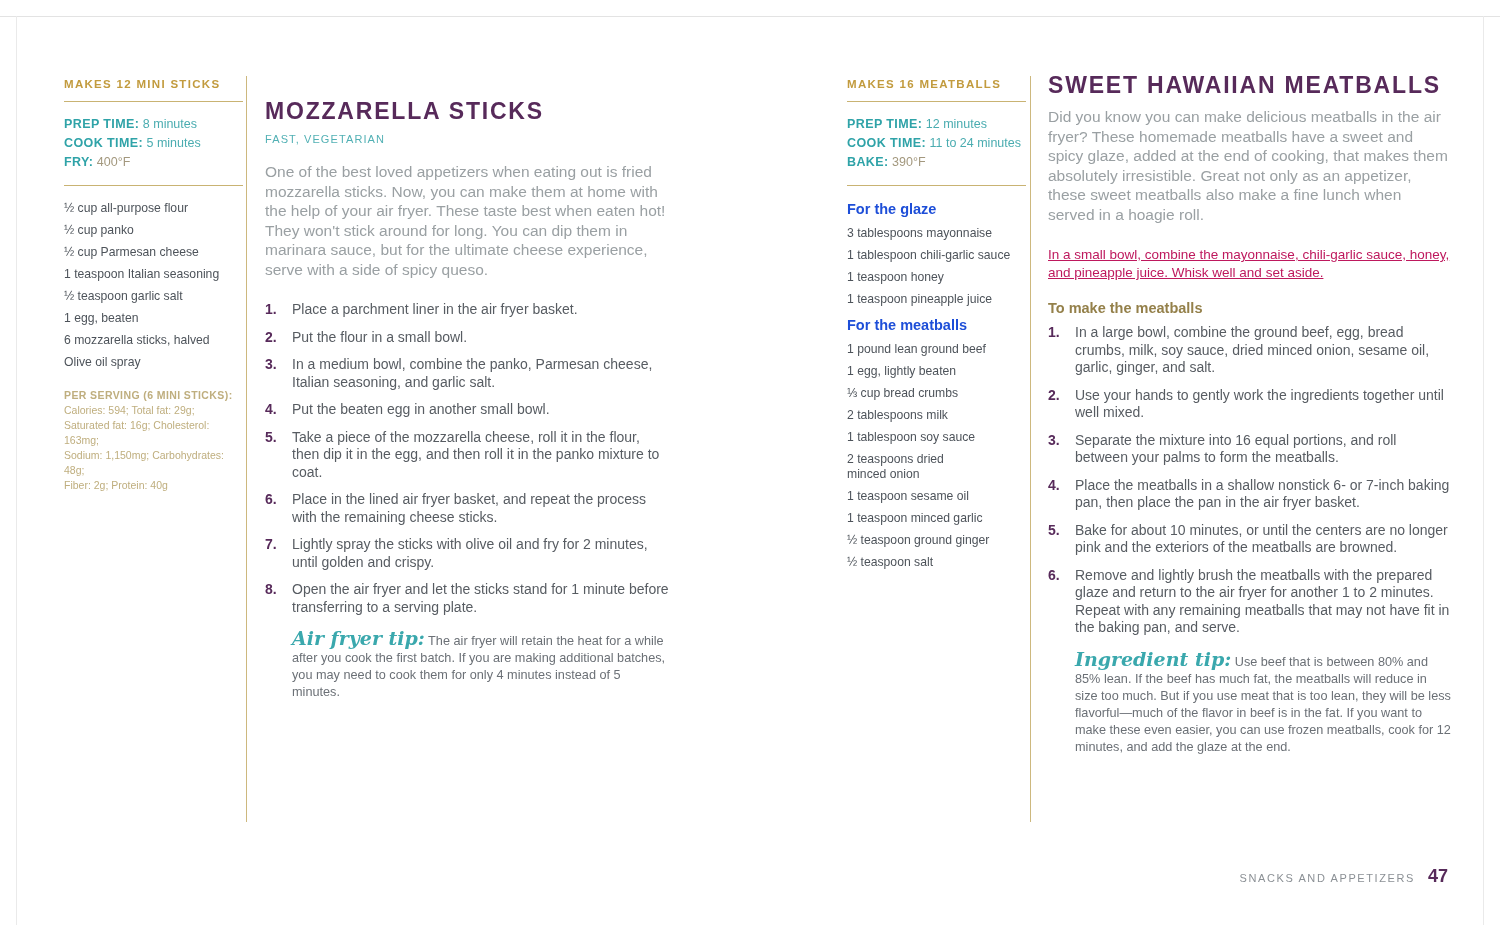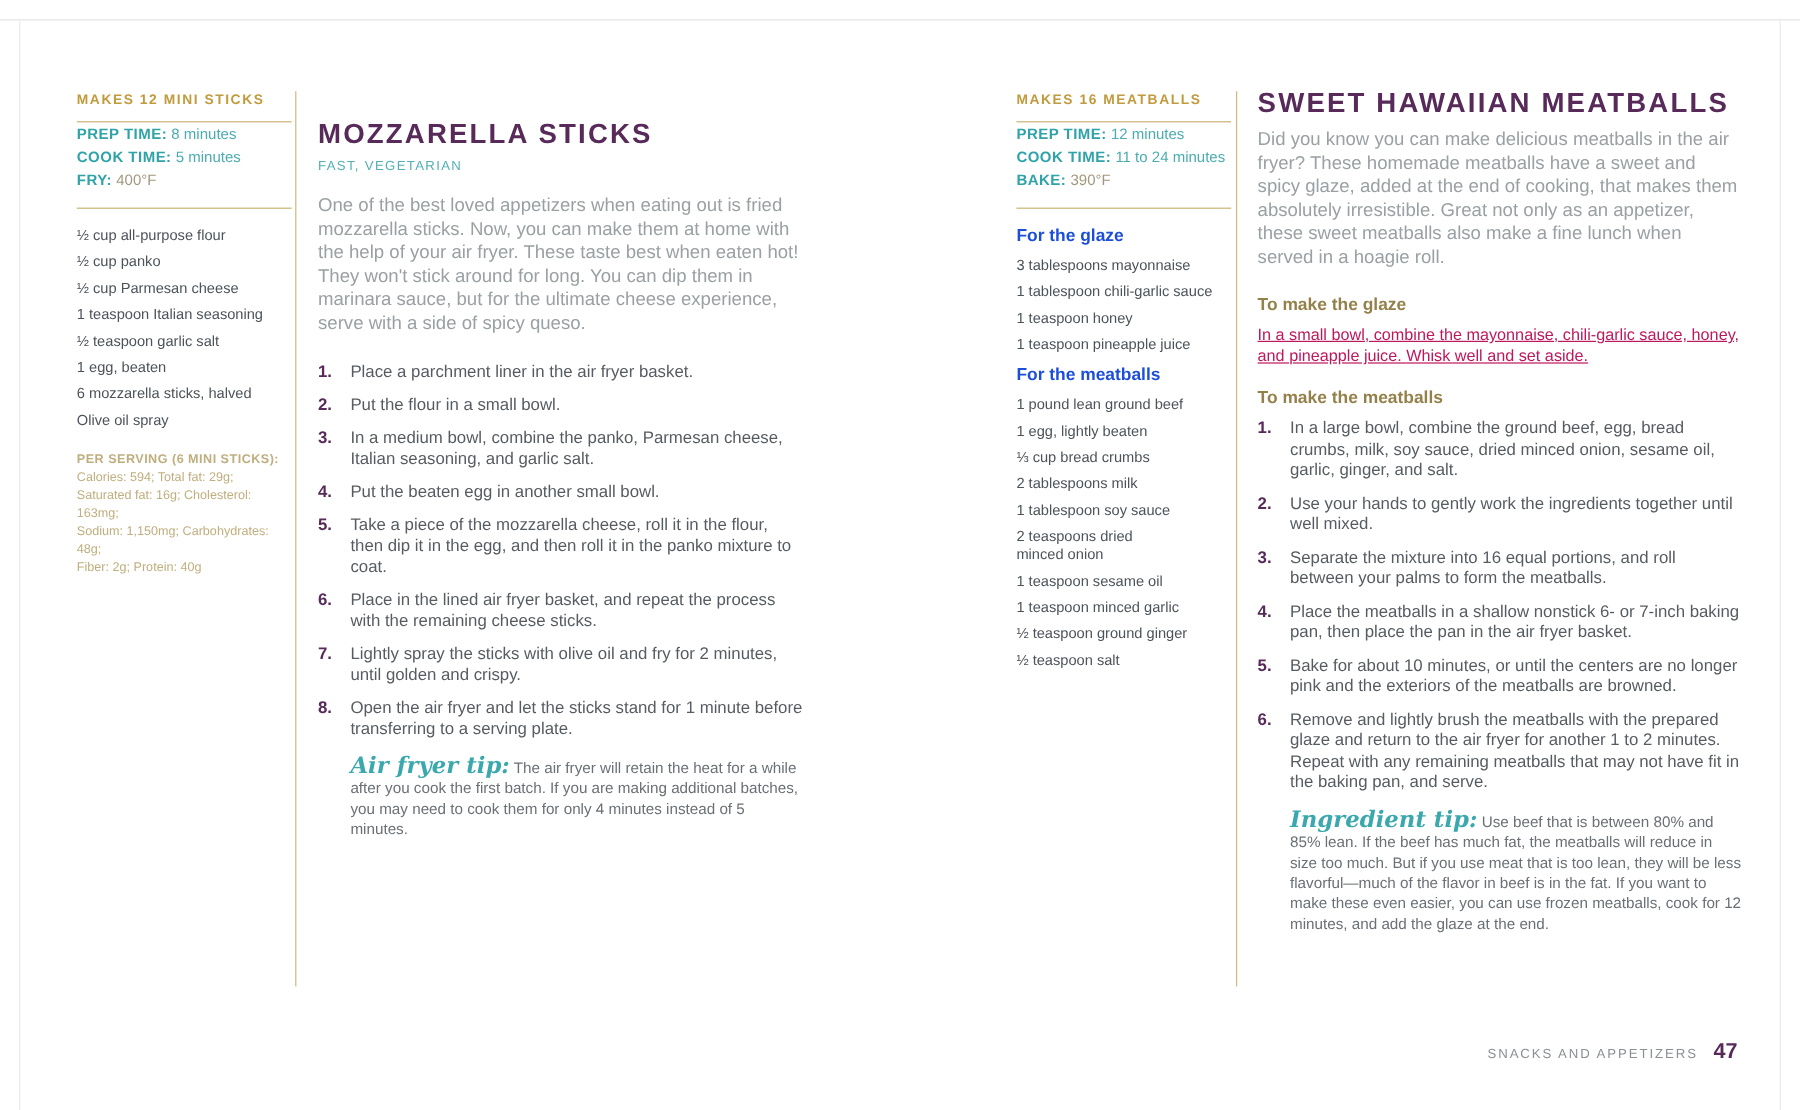--- a/index.html
+++ b/index.html
@@ -13,21 +13,21 @@
 
   .vdivider{position:absolute;top:76px;width:1px;height:746px;background:#cdb87e;}
   .vdivider.left{left:246px;}
   .vdivider.right{left:1030px;}
 
   
   .sidebar{position:absolute;width:179px;}
   .sidebar.sb-left{left:64px;top:78px;}
   .sidebar.sb-right{left:847px;top:78px;}
   .makes{font-size:11.5px;font-weight:bold;letter-spacing:1.3px;color:#c29b3e;
-         padding-bottom:11px;border-bottom:1px solid #c9b373;margin-bottom:1px;}
+         padding-bottom:11px;border-bottom:1px solid #c9b373;margin-bottom:13px;}
   .times{padding-bottom:13px;border-bottom:1px solid #c9b373;margin-bottom:15px;}
   .time-row{font-size:12.5px;line-height:19px;color:#4aacb0;}
   .time-label{font-weight:bold;letter-spacing:.4px;color:#2fa3a8;}
   .time-temp{color:#a3987e;}
   .ing-list{list-style:none;margin:0;padding:0;}
   .ing-list li{font-size:12.2px;line-height:15px;color:#4d535a;margin-bottom:7px;white-space:pre-line;}
   .sb-subhead{font-size:14.5px;font-weight:bold;color:#1d4ed8;margin:10px 0 9px;}
   .nutrition{margin-top:18px;}
   .nutrition .nut-title{font-size:10.5px;font-weight:bold;letter-spacing:.4px;color:#bfae7e;line-height:15px;}
   .nutrition .nut-line{font-size:10.5px;color:#bfae7e;line-height:15px;}
@@ -180,21 +180,20 @@
       <li>1 teaspoon sesame oil</li>
       <li>1 teaspoon minced garlic</li>
       <li>½ teaspoon ground ginger</li>
       <li>½ teaspoon salt</li>
     </ul>
   </div>
 
   <div class="main m-right">
     <h1 class="recipe-title">SWEET HAWAIIAN MEATBALLS</h1>
     <p class="intro">Did you know you can make delicious meatballs in the air fryer? These homemade meatballs have a sweet and spicy glaze, added at the end of cooking, that makes them absolutely irresistible. Great not only as an appetizer, these sweet meatballs also make a fine lunch when served in a hoagie roll.</p>
-    <div class="main-subhead">To make the glaze</div>
     <p class="body-text">In a small bowl, combine the mayonnaise, chili-garlic sauce, honey, and pineapple juice. Whisk well and set aside.</p>
     <div class="main-subhead">To make the meatballs</div>
     <div class="steps">
       <div class="step">
         <span class="step-num">1.</span>
         <span class="step-text">In a large bowl, combine the ground beef, egg, bread crumbs, milk, soy sauce, dried minced onion, sesame oil, garlic, ginger, and salt.</span>
       </div>
       <div class="step">
         <span class="step-num">2.</span>
         <span class="step-text">Use your hands to gently work the ingredients together until well mixed.</span>

